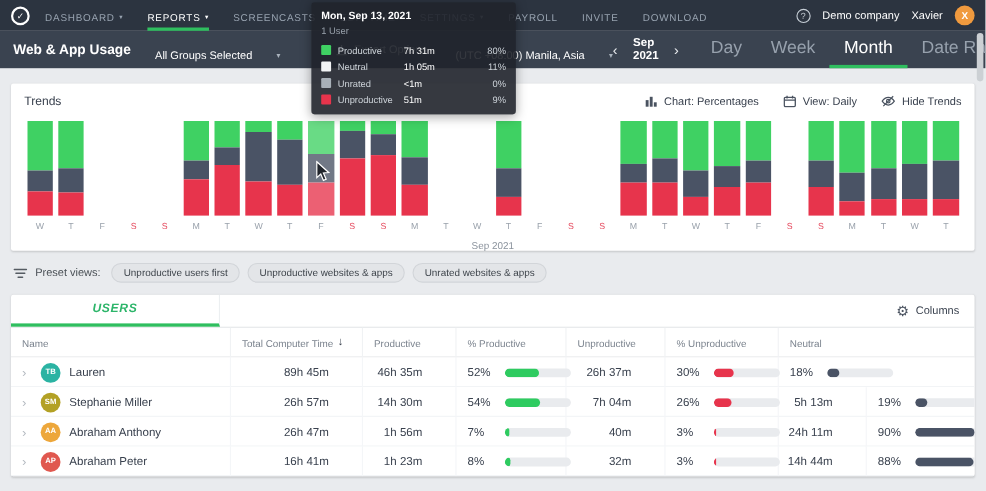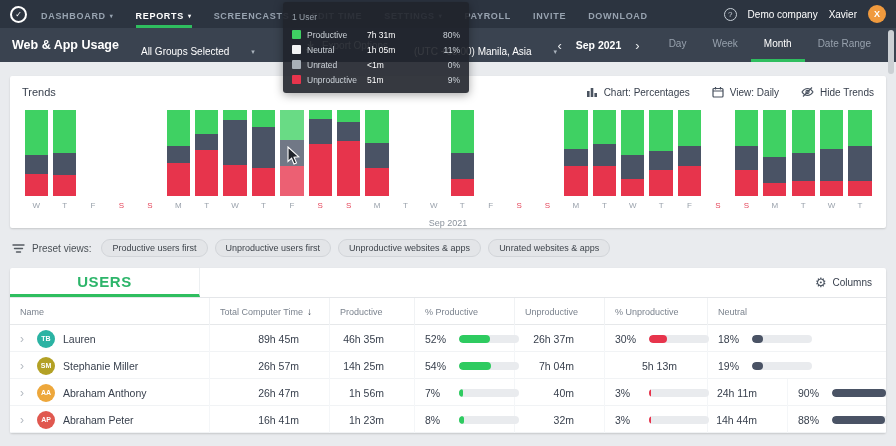--- a/index.html
+++ b/index.html
@@ -6,40 +6,40 @@
   html, body { margin:0; padding:0; overflow:hidden; }
   body {
     width:896px; height:446px; position:relative;
     background:#e9ebee; font-family:"Liberation Sans", sans-serif;
     -webkit-font-smoothing:antialiased;
   }
 
   
   .navbar { height:28px; background:#2c3440; display:flex; align-items:center; padding:0 10px; position:relative; z-index:5; }
   .logo { width:17px; height:17px; border:2px solid #fff; border-radius:50%; display:flex; align-items:center; justify-content:center; color:#fff; font-size:8px; margin-right:14px; flex:none; cursor:pointer; }
-  .nav-item { color:#98a3b0; font-size:9px; font-weight:bold; letter-spacing:0.7px; margin-right:22px; height:28px; display:flex; align-items:center; gap:4px; cursor:pointer; border-bottom:3px solid transparent; padding-top:7px; white-space:nowrap; }
+  .nav-item { color:#98a3b0; font-size:9px; font-weight:normal; letter-spacing:0.7px; margin-right:22px; height:28px; display:flex; align-items:center; gap:4px; cursor:pointer; border-bottom:3px solid transparent; padding-top:7px; white-space:nowrap; }
   .nav-item.active { color:#fff; border-bottom-color:#2fbe5f; }
   .caret { font-size:6px; line-height:1; }
   .nav-right { margin-left:auto; display:flex; align-items:center; gap:11px; }
   .help-icon { width:13px; height:13px; border:1px solid #c6ced6; border-radius:50%; color:#c6ced6; font-size:8px; display:flex; align-items:center; justify-content:center; cursor:pointer; }
   .company, .username { color:#fff; font-size:10px; }
   .avatar-top { width:18px; height:18px; border-radius:50%; background:#f09a3e; color:#fff; font-size:9px; font-weight:bold; display:flex; align-items:center; justify-content:center; cursor:pointer; }
 
   
   .subheader { height:34px; background:#3a4350; display:flex; align-items:center; padding:0 12px; position:relative; z-index:4; color:#fff; }
   .page-title { font-size:12.5px; font-weight:bold; margin-right:22px; white-space:nowrap; }
   .dd { font-size:10px; display:flex; align-items:center; gap:22px; cursor:pointer; white-space:nowrap;margin-top:12px; }
   .dd .caret { font-size:7px; color:#aab3bd; }
   .groups-dd { margin-right:50px; }
   .export-btn { display:flex; align-items:center; gap:6px; color:#d3d9df; font-size:10px; margin-right:26px; cursor:pointer; white-space:nowrap; }
   .monthnav { display:flex; align-items:center; gap:14px; margin-left:auto; margin-right:16px; }
   .mn-arrow { color:#e8ebee; font-size:13px; cursor:pointer; line-height:1; }
   .period { font-size:10.5px; font-weight:bold; }
   .range-tabs { display:flex; align-items:stretch; height:34px; }
-  .range-tab { font-size:10px; color:#97a1ad; padding:0 13px; display:flex; align-items:center; cursor:pointer; border-bottom:3px solid transparent; white-space:nowrap; }
+  .range-tab { font-size:16px; color:#97a1ad; padding:0 13px; display:flex; align-items:center; cursor:pointer; border-bottom:3px solid transparent; white-space:nowrap; }
   .range-tab.active { color:#fff; border-bottom-color:#2fbe5f; }
 
   
   .tooltip { position:absolute; left:283px; top:2px; width:186px; background:rgba(32,36,43,0.9); border-radius:3px; padding:7px 9px 6px; z-index:20; box-shadow:0 2px 10px rgba(0,0,0,0.35); }
   .tt-date { color:#fff; font-size:9.5px; font-weight:bold; }
   .tt-sub { color:#98a1ab; font-size:8.5px; margin:3px 0 5px; }
   .tt-row { display:flex; align-items:center; height:15px; font-size:8.5px; }
   .tt-swatch { width:9px; height:9px; border-radius:1px; margin-right:6px; flex:none; }
   .tt-label { color:#cdd3d9; width:60px; }
   .tt-time { color:#fff; width:46px; }
@@ -68,21 +68,21 @@
   .cursor-icon { position:absolute; left:263px; top:36px; z-index:10; pointer-events:none; }
 
   
   .preset-row { display:flex; align-items:center; gap:7px; margin:10px 12px; height:20px; }
   .preset-label { font-size:10px; color:#4a5056; margin-right:3px; white-space:nowrap; }
   .pill { background:#e3e5e8; border:1px solid #d2d5d9; border-radius:11px; padding:3px 10px; font-size:9px; color:#3e444b; cursor:pointer; white-space:nowrap; }
 
   
   .table-card { margin:0 10px; overflow:hidden; }
   .tabs-row { display:flex; border-bottom:1px solid #e4e6e9; height:30px; align-items:stretch; }
-  .tab { display:flex; align-items:center; justify-content:center; font-size:15px; font-weight:bold; letter-spacing:0.6px; cursor:pointer; border-bottom:3px solid transparent; }
+  .tab { display:flex; align-items:center; justify-content:center; font-size:11px; font-weight:bold; letter-spacing:0.6px; cursor:pointer; border-bottom:3px solid transparent;font-style:italic; }
   .tab-users { width:190px; color:#2db56a; border-bottom-color:#2fbe5f; border-right:1px solid #ecef f1; border-right:1px solid #eceff1; }
   .tab-web { width:224px; color:#6f7884; border-right:1px solid #eceff1; }
   .columns-btn { margin-left:auto; margin-right:14px; display:flex; align-items:center; gap:6px; font-size:10px; color:#39414e; cursor:pointer; }
   .gear { font-size:13px; color:#4a5360; line-height:1; }
 
   .grid-head, .trow { display:grid; grid-template-columns:200px 120px 85px 100px 90px 103px 80px 1fr; align-items:center; }
   .grid-head { height:27px; border-bottom:1px solid #e6e8ea; color:#7b838e; font-size:9px; }
   .hcell { padding-left:10px; height:27px; display:flex; align-items:center; gap:4px; border-right:1px solid #f0f2f4; cursor:pointer; }
   .hcell:last-child { border-right:none; }
   .sort-arrow { color:#39414e; font-weight:bold; font-size:10px; }
@@ -170,20 +170,21 @@
   </div>
   <div class="range-tabs">
     <div class="range-tab">Day</div>
     <div class="range-tab">Week</div>
     <div class="range-tab active">Month</div>
     <div class="range-tab">Date Range</div>
   </div>
 </div>
 
 <div class="tooltip">
+  <div class="tt-date">Mon, Sep 13, 2021</div>
   <div class="tt-sub">1 User</div>
   <div class="tt-row">
     <span class="tt-swatch" style="background: rgb(63, 209, 99);"></span>
     <span class="tt-label">Productive</span>
     <span class="tt-time">7h 31m</span>
     <span class="tt-pct">80%</span>
   </div>
   <div class="tt-row">
     <span class="tt-swatch" style="background: rgb(242, 244, 245);"></span>
     <span class="tt-label">Neutral</span>
@@ -429,21 +430,20 @@
         <path d="M3 1 L3 15.5 L6.6 12.2 L9 18 L11.5 16.9 L9 11.2 L13.8 10.8 Z" fill="#20242b" stroke="#ffffff" stroke-width="1.1"></path>
       </svg>
   </div>
 </div>
 
 <div class="preset-row">
   <svg width="13" height="11" viewBox="0 0 13 11" stroke="#555b62" stroke-width="1.4" stroke-linecap="round">
       <path d="M1 2h11M2.5 5.5h8M4.5 9h4"></path>
     </svg>
   <span class="preset-label">Preset views:</span>
-  <span class="pill">Productive users first</span>
   <span class="pill">Unproductive users first</span>
   <span class="pill">Unproductive websites &amp; apps</span>
   <span class="pill">Unrated websites &amp; apps</span>
 </div>
 
 <div class="card table-card">
   <div class="tabs-row">
     <div class="tab tab-users">USERS</div>
     <div class="columns-btn">
       <span class="gear">⚙</span>
@@ -504,28 +504,34 @@
     </div>
   </div>
 
   <div class="trow">
     <div class="cell name-cell">
       <span class="expander">›</span>
       <span class="avatar-sm" style="background: rgb(179, 161, 37);">SM</span>
       <span class="uname">Stephanie Miller</span>
     </div>
     <div class="cell time total">26h 57m</div>
-    <div class="cell time prod">14h 25m</div>
+    <div class="cell time prod">14h 30m</div>
     <div class="cell pct pprod">
       <span class="pval">54%</span>
       <span class="track">
             <span class="fill fill-g" style="width: 54%;"></span>
           </span>
     </div>
     <div class="cell time unprod">7h 04m</div>
+    <div class="cell pct punprod">
+      <span class="pval">26%</span>
+      <span class="track">
+            <span class="fill fill-r" style="width: 26%;"></span>
+          </span>
+    </div>
     <div class="cell time neutral-t">5h 13m</div>
     <div class="cell pct pneutral">
       <span class="pval">19%</span>
       <span class="track">
             <span class="fill fill-n" style="width: 19%;"></span>
           </span>
     </div>
   </div>
 
   <div class="trow">

